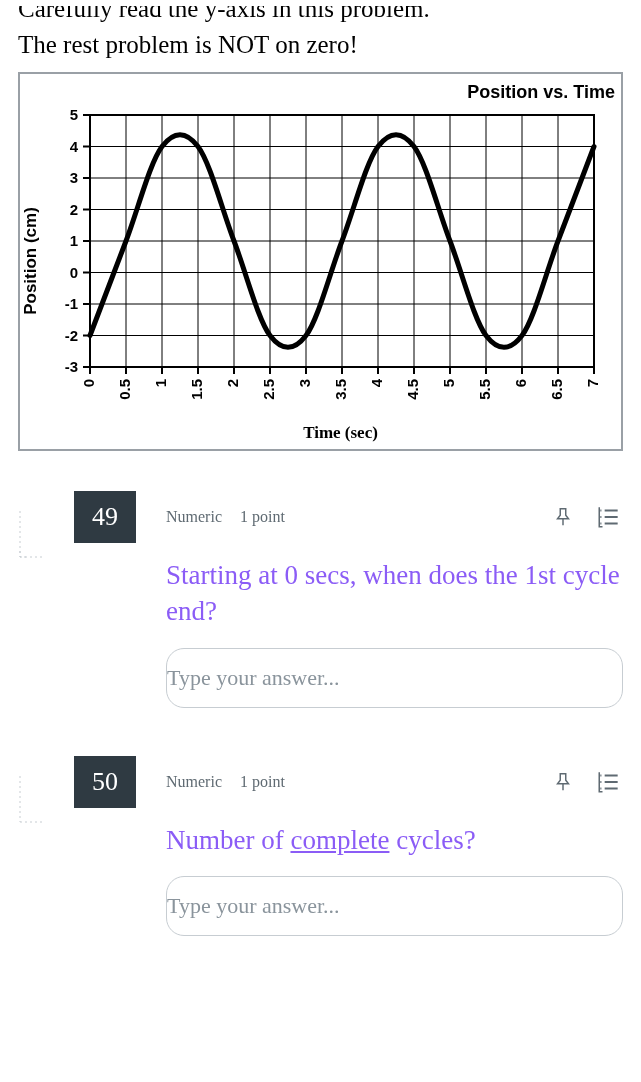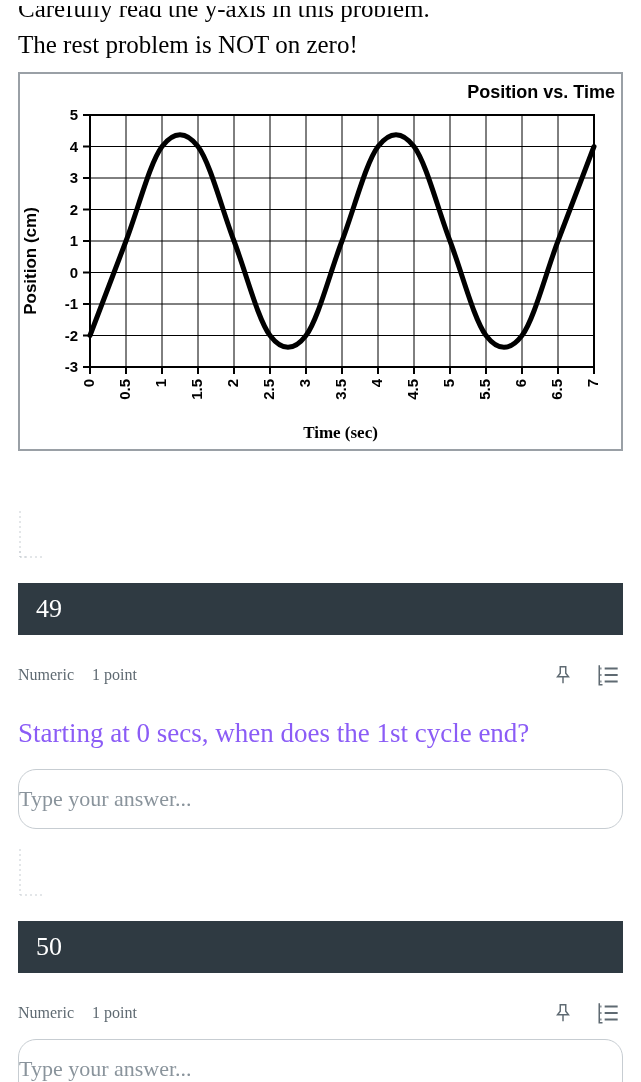--- a/index.html
+++ b/index.html
@@ -71,23 +71,23 @@
     padding-left: 40px;
   }
   .tick-text {
     font-family: Arial, sans-serif;
     font-weight: bold;
     font-size: 15px;
   }
 
   .question-block {
     display: flex;
-    gap: 14px;
-    position: relative;
-    flex-direction: column;
+    gap: 30px;
+    margin-bottom: 48px;
+    position: relative;
   }
   .bracket {
     width: 26px;
     flex: 0 0 26px;
     position: relative;
     padding-top: 18px;
   }
   .bracket svg { display:block; }
   .qnum {
     background: #2f3a42;
@@ -285,17 +285,20 @@
           </svg>
         </span>
         <span class="menu-icon">
           <svg width="26" height="26" viewBox="0 0 24 24" fill="none" stroke="currentColor" stroke-width="1.8">
             <path d="M8 6 L20 6 M8 12 L20 12 M8 18 L20 18"></path>
             <path d="M4 6 L5 6 M4 12 L5 12 M4 18 L5 18"></path>
             <path d="M3 3 L3 21 L6 21" stroke-width="1.4"></path>
           </svg>
         </span>
       </div>
+      <div class="prompt">
+        <span>Number of </span><span class="u">complete</span><span> cycles?</span>
+      </div>
       <input class="answer-input" type="text" placeholder="Type your answer..." style="">
     </div>
   </div>
 
 </div>
 
 </body></html>

